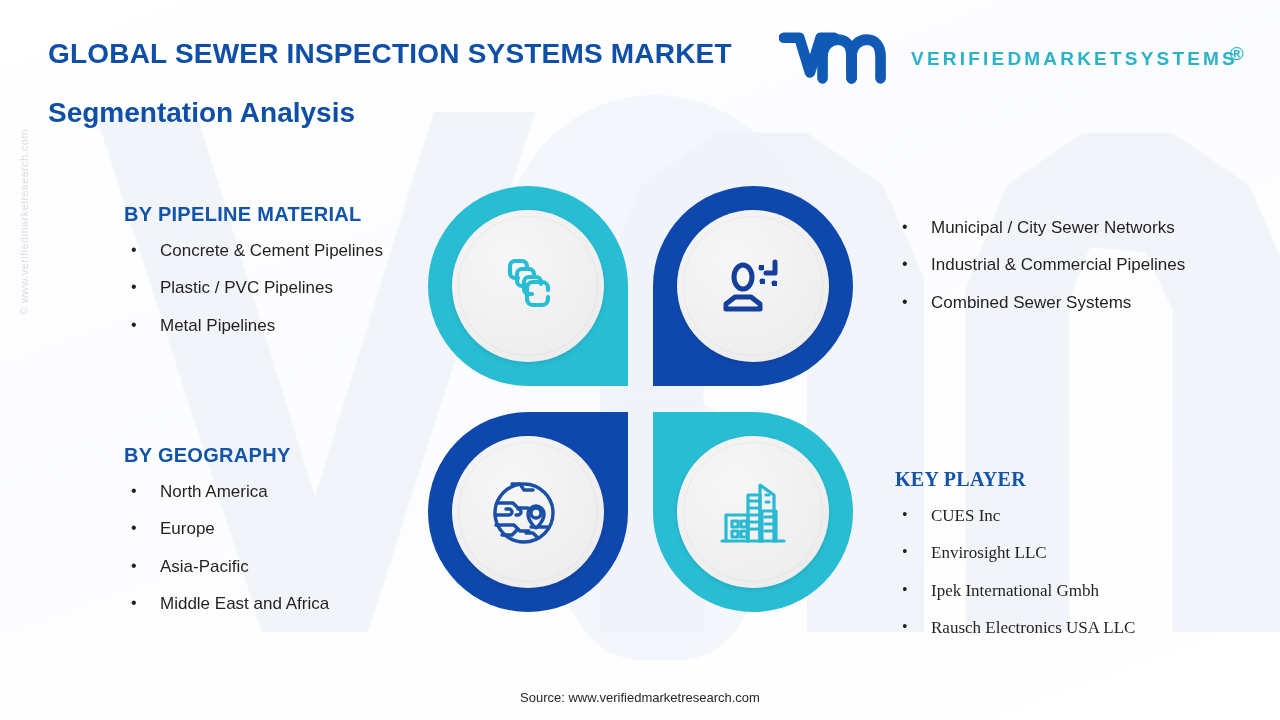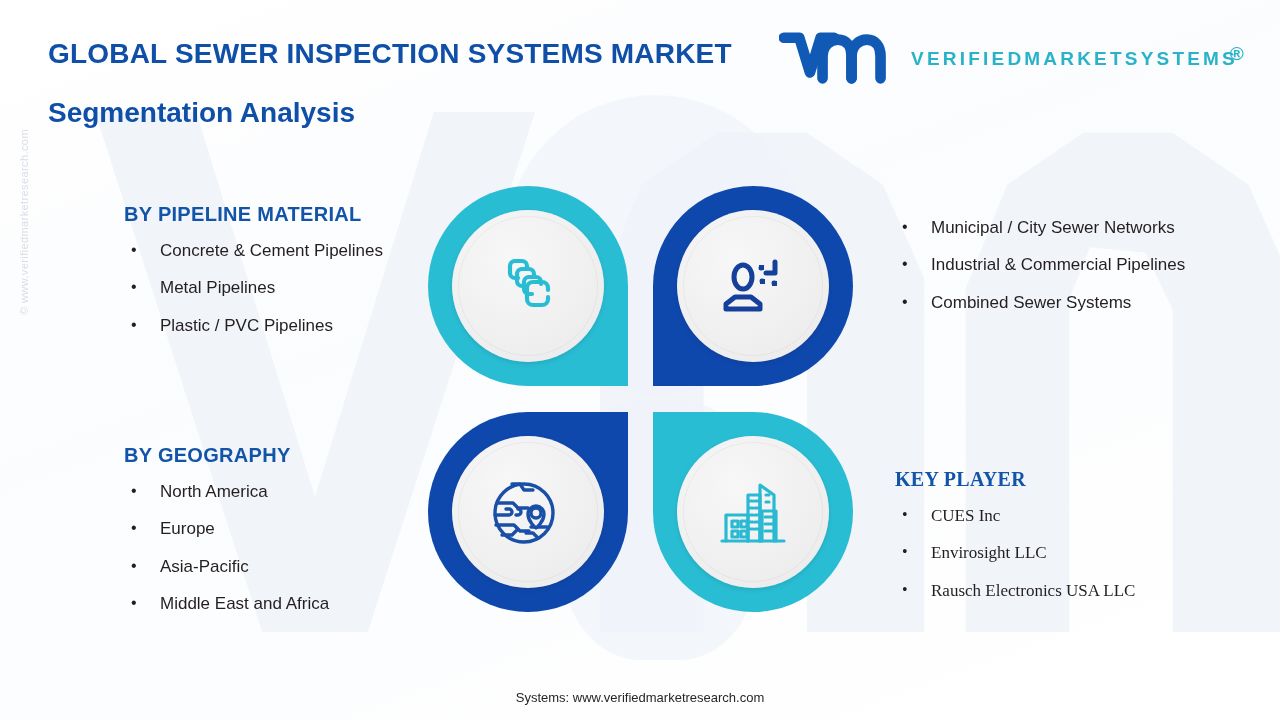--- a/index.html
+++ b/index.html
@@ -350,22 +350,22 @@
         </svg>
       </div>
     </div>
 
   </div>
 
   <div class="block block-material">
     <h3>BY PIPELINE MATERIAL</h3>
     <ul>
       <li>Concrete &amp; Cement Pipelines</li>
+      <li>Plastic / PVC Pipelines</li>
       <li>Metal Pipelines</li>
-      <li>Plastic / PVC Pipelines</li>
     </ul>
   </div>
 
   <div class="block block-application">
     <ul>
       <li>Municipal / City Sewer Networks</li>
       <li>Industrial &amp; Commercial Pipelines</li>
       <li>Combined Sewer Systems</li>
     </ul>
   </div>
@@ -378,19 +378,20 @@
       <li>Asia-Pacific</li>
       <li>Middle East and Africa</li>
     </ul>
   </div>
 
   <div class="block block-keyplayer">
     <h3>KEY PLAYER</h3>
     <ul>
       <li>CUES Inc</li>
       <li>Envirosight LLC</li>
+      <li>Ipek International Gmbh</li>
       <li>Rausch Electronics USA LLC</li>
     </ul>
   </div>
 
-  <div class="source">Systems: www.verifiedmarketresearch.com</div>
+  <div class="source">Source: www.verifiedmarketresearch.com</div>
 
 </div>
 
 </body></html>

